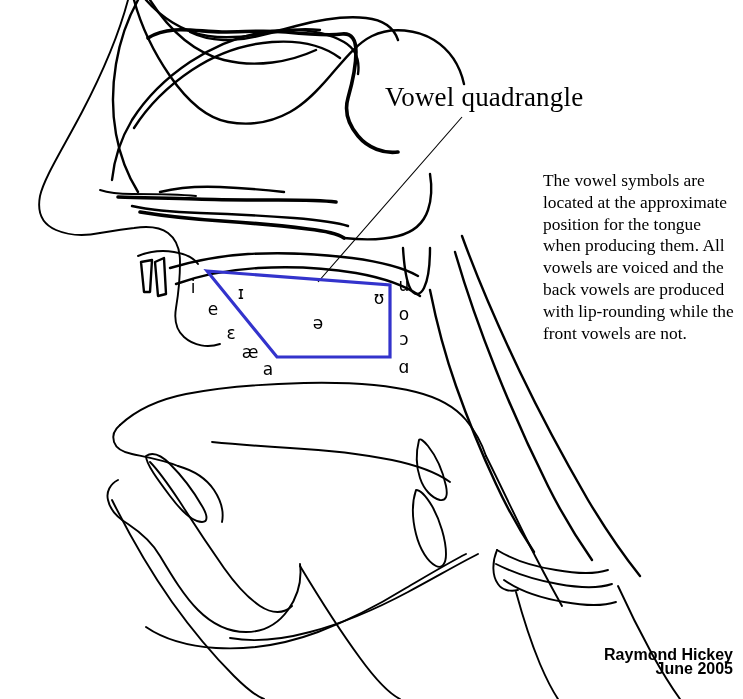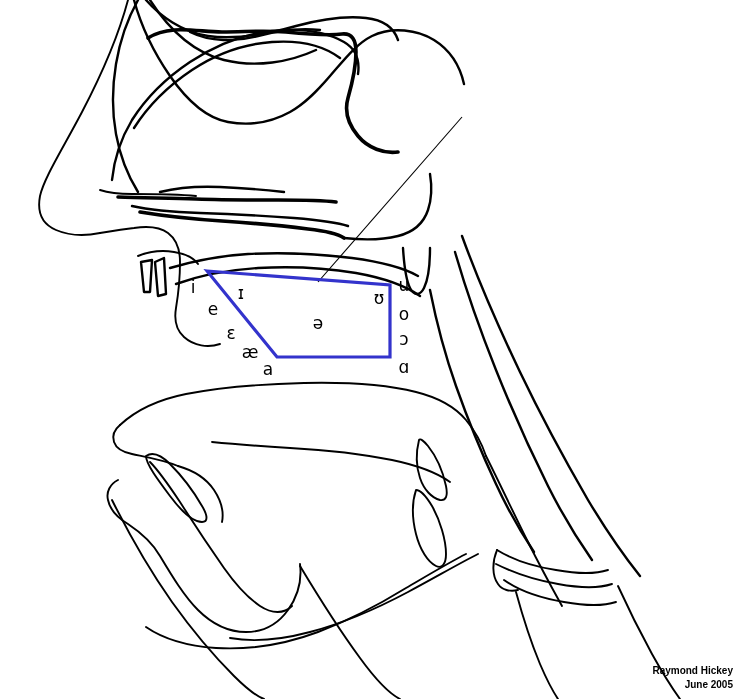--- a/index.html
+++ b/index.html
@@ -78,24 +78,24 @@
     width: 196px;
     font-family: "Liberation Serif", serif;
     font-size: 17.4px;
     line-height: 21.8px;
     color: #000000;
   }
 
   .credit {
     position: absolute;
     right: 10px;
-    bottom: 7px;
+    bottom: 23px;
     text-align: right;
     font-family: "Liberation Sans", sans-serif;
-    font-size: 10px;
+    font-size: 16px;
     font-weight: bold;
     line-height: 14px;
     color: #000000;
   }
 
   .vowel-symbol {
     position: absolute;
     font-family: "DejaVu Sans", sans-serif;
     font-size: 17px;
     color: #000000;
@@ -216,21 +216,23 @@
     <path class="anatomy-stroke-thin" d="M 112 500 C 128 532 148 568 172 602 C 192 630 214 656 234 676
          C 246 688 256 696 264 699"></path>
     <path class="anatomy-stroke-thin" d="M 300 566 C 318 596 338 628 360 658 C 376 680 390 694 400 699"></path>
 
     <line class="leader-line" x1="318" y1="282" x2="462" y2="117"></line>
 
     <polygon class="quad-shape" points="207,271 390,285 390,357 277,357" stroke="#3333CC"></polygon>
 
   </svg>
 
-
+  <div class="title-label">Vowel quadrangle</div>
+
+  <div class="description">The vowel symbols are located at the approximate position for the tongue when producing them. All vowels are voiced and the back vowels are produced with lip-rounding while the front vowels are not.</div>
 
   <div id="vowel-layer">
       <div class="vowel-symbol" style="left: 193px; top: 287px;">i</div>
       <div class="vowel-symbol" style="left: 241px; top: 293px;">ɪ</div>
       <div class="vowel-symbol" style="left: 213px; top: 309px;">e</div>
       <div class="vowel-symbol" style="left: 231px; top: 333px;">ɛ</div>
       <div class="vowel-symbol" style="left: 250px; top: 352px;">æ</div>
       <div class="vowel-symbol" style="left: 268px; top: 369px;">a</div>
       <div class="vowel-symbol" style="left: 318px; top: 323px;">ə</div>
       <div class="vowel-symbol" style="left: 379px; top: 298px;">ʊ</div>

